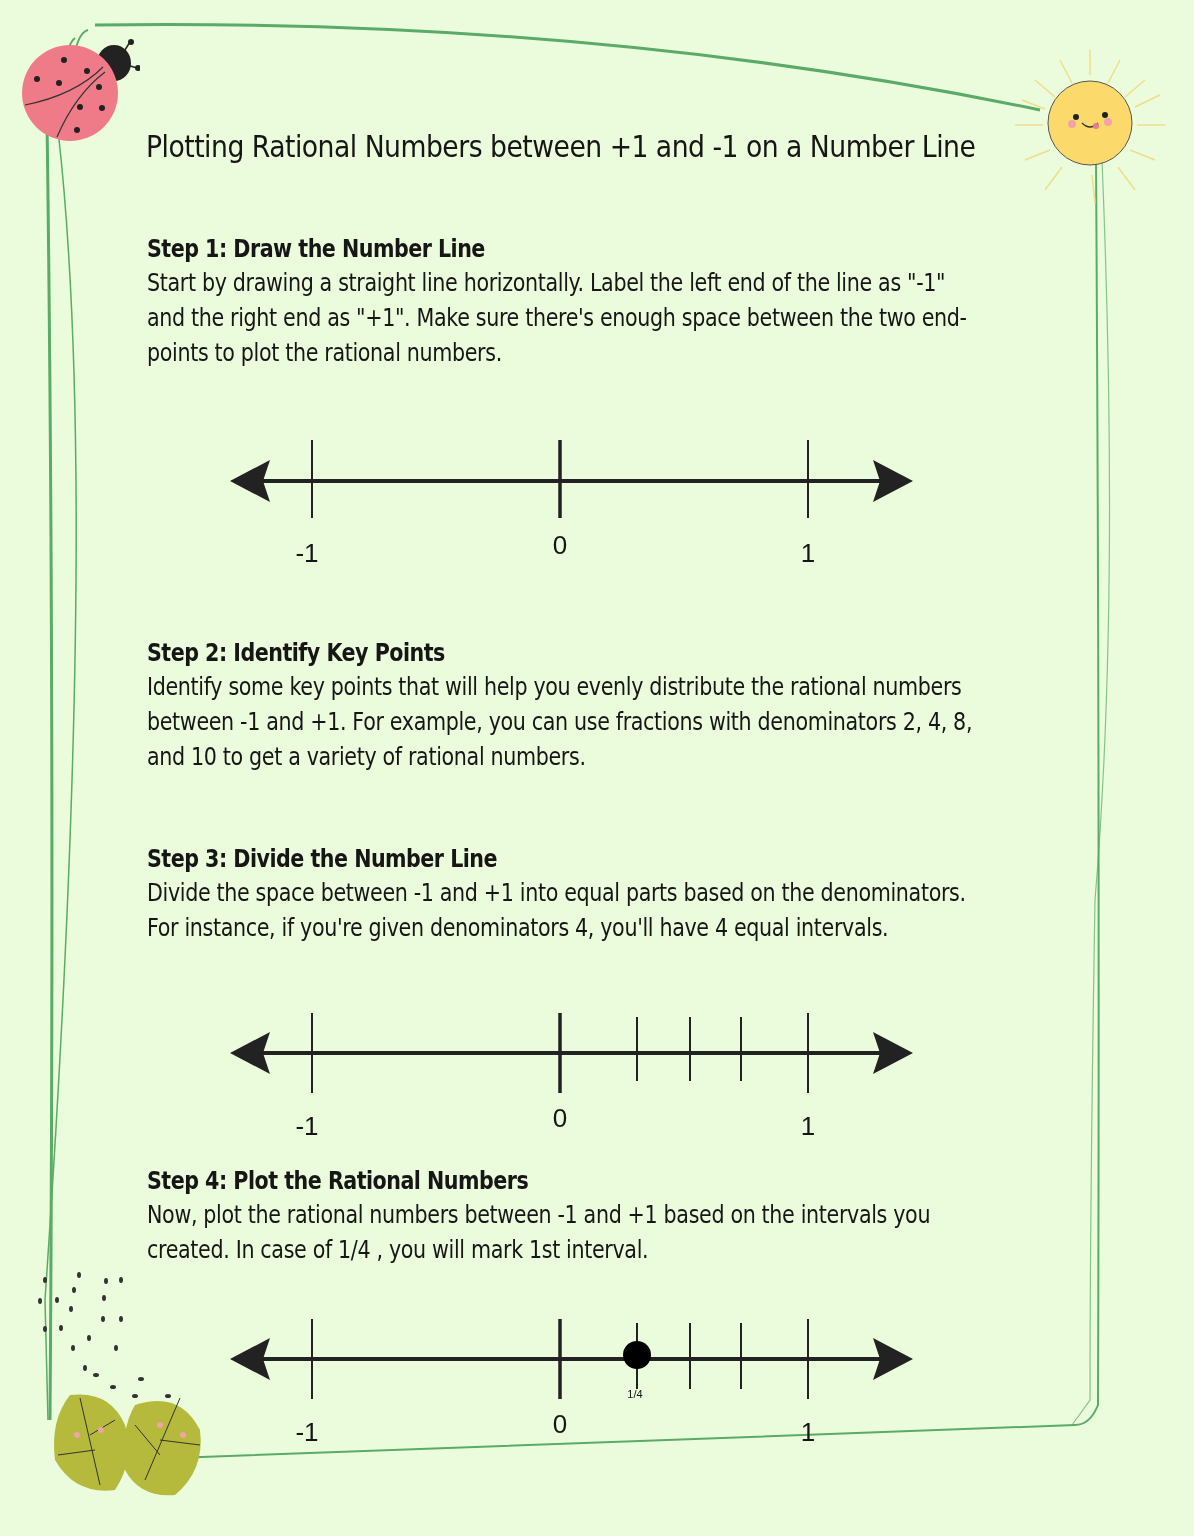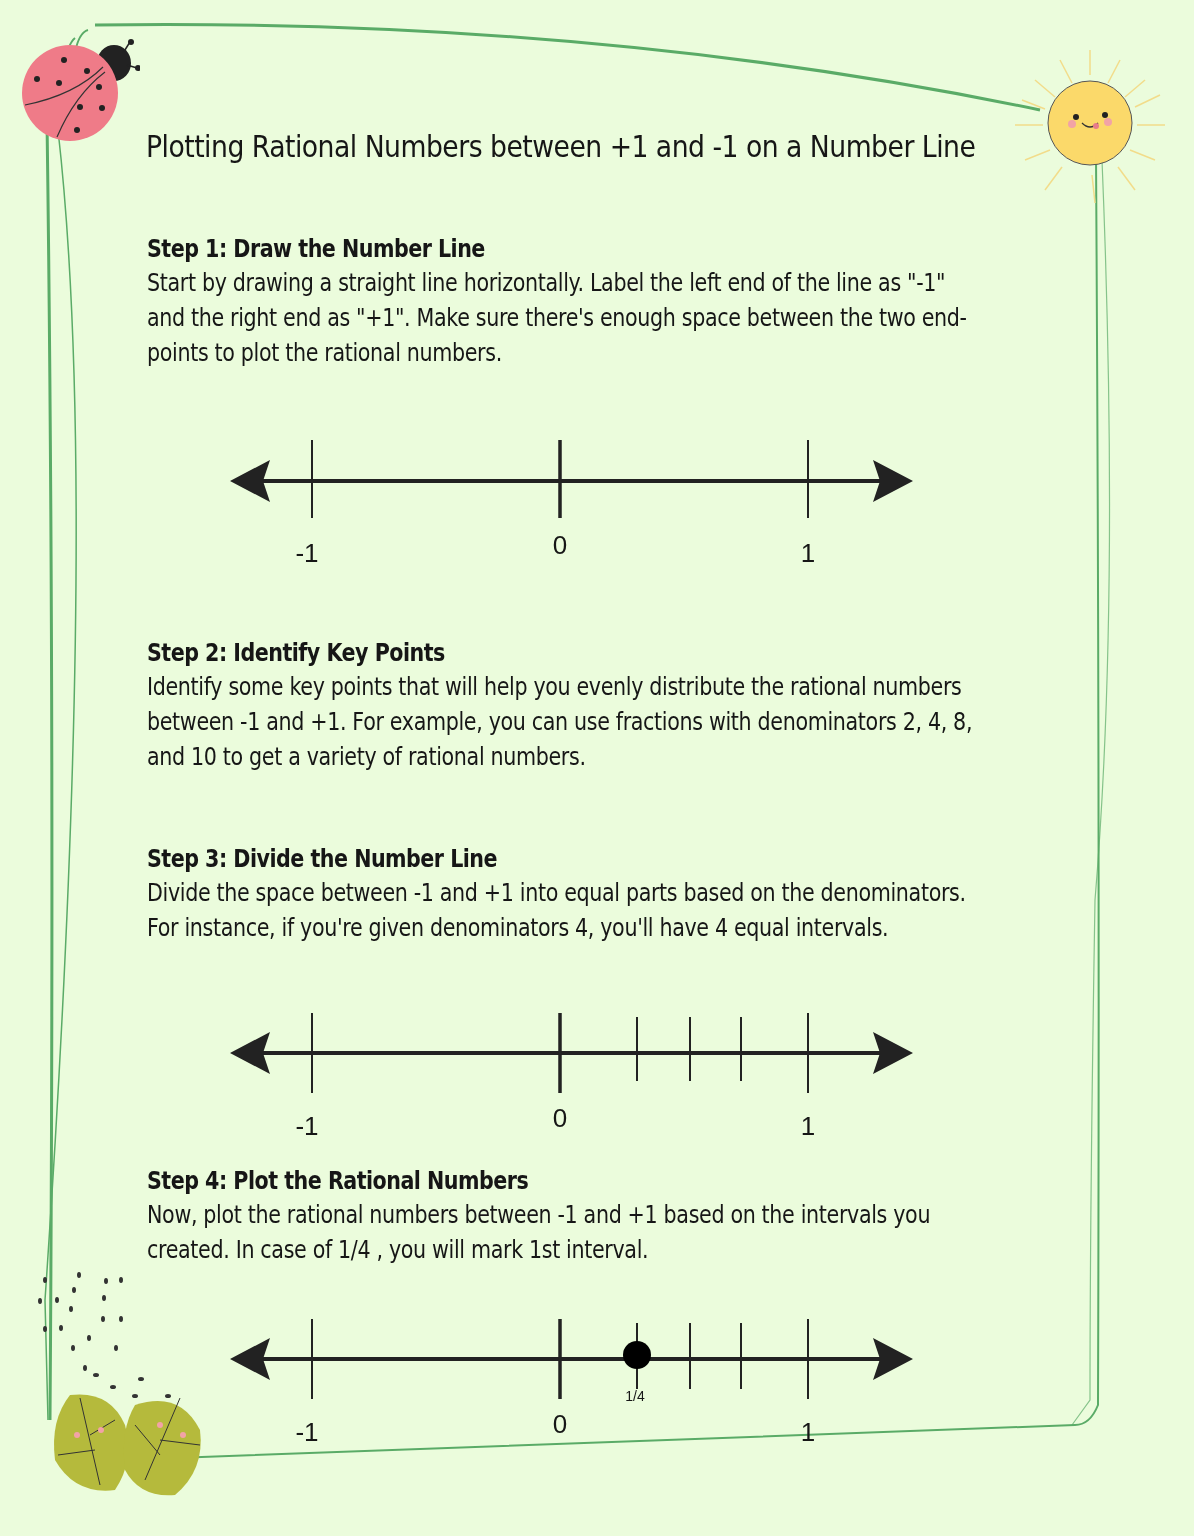--- a/index.html
+++ b/index.html
@@ -6,21 +6,21 @@
   body { width:1194px; height:1536px; background:#ebfcdc; position:relative; overflow:hidden;
          font-family:"DejaVu Sans", sans-serif; color:#161616; }
   .border-svg { position:absolute; left:0; top:0; width:1194px; height:1536px; }
   .title { position:absolute; left:146px; top:128px; font-size:31px; letter-spacing:-0.6px;
            transform:scaleX(0.86); transform-origin:left top; white-space:nowrap; }
   .step { position:absolute; left:147px; width:1000px; transform:scaleX(0.86); transform-origin:left top; }
   .step h2 { margin:0; font-size:24px; font-weight:bold; letter-spacing:-0.6px; line-height:34px; }
   .step p { margin:0; font-size:24px; line-height:35px; letter-spacing:-0.4px; }
   .nl { position:absolute; left:225px; width:700px; height:150px; }
   .nl-label { position:absolute; font-size:26px; font-family:"Liberation Sans", sans-serif; transform:translateX(-50%); }
-  .nl-small { position:absolute; font-size:14px; font-family:"Liberation Sans", sans-serif; transform:translateX(-50%); }
+  .nl-small { position:absolute; font-size:11px; font-family:"Liberation Sans", sans-serif; transform:translateX(-50%); }
 </style>
 </head>
 <body>
 
 <svg class="border-svg" viewBox="0 0 1194 1536">
   <g fill="none" stroke="#5aab67">
     <path d="M95 25 Q600 18 1040 110" stroke-width="3"></path>
     <path d="M88 30 Q70 35 72 110" stroke-width="2"></path>
     <path d="M75 38 Q60 50 62 130" stroke-width="2"></path>
     <path d="M47 120 Q55 700 50 1420" stroke-width="3"></path>

